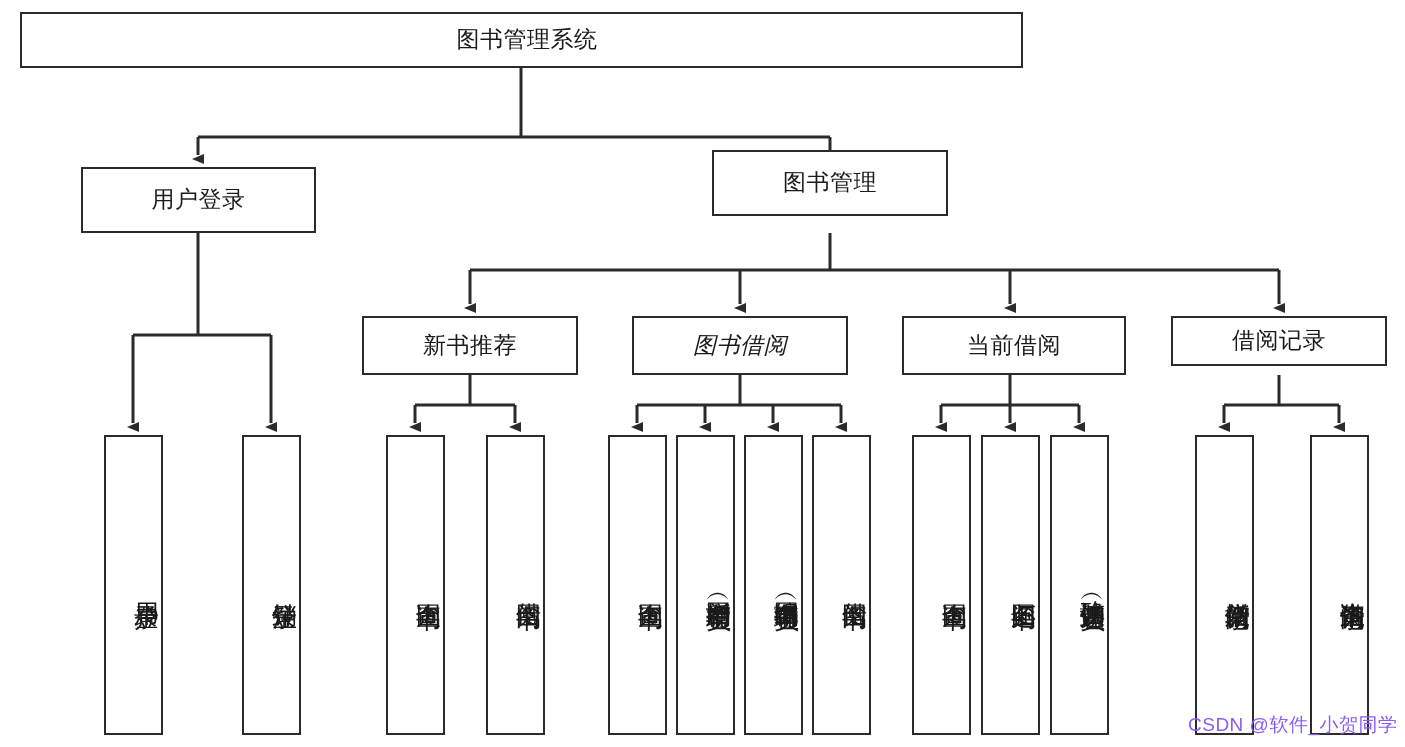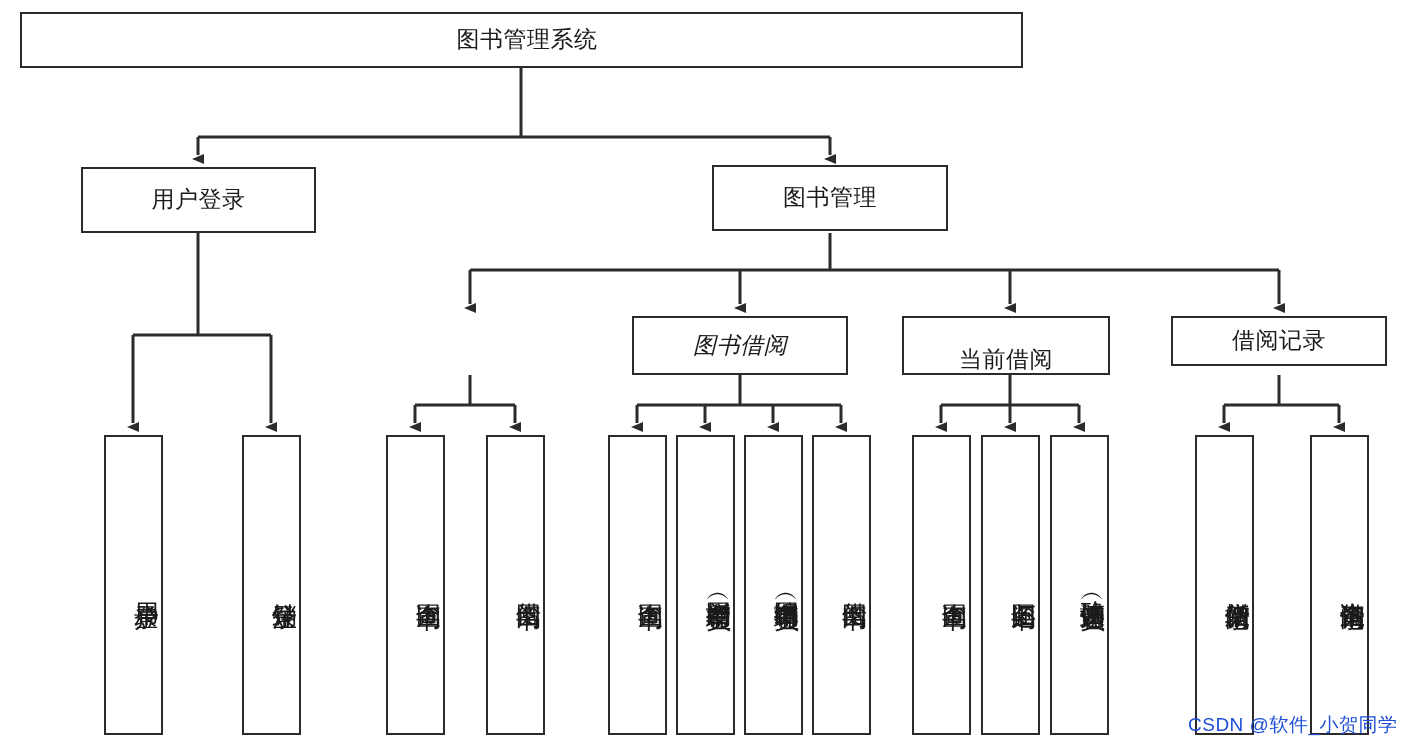--- a/index.html
+++ b/index.html
@@ -54,21 +54,21 @@
   #edges {
     position: absolute;
     left: 0;
     top: 0;
     width: 1405px;
     height: 747px;
     pointer-events: none;
   }
   .watermark {
     position: absolute;
-    color: #1d4ed8;
+    color: #8b5cf6;
     font-size: 19px;
     white-space: nowrap;
     left: 1188px;
     top: 712px;
     letter-spacing: 0.5px;
   }
 </style>
 </head>
 <body>
 
@@ -125,30 +125,33 @@
   </svg>
 
   <div class="node horiz root-node" style="left:20px; top:12px; width:1003px; height:56px;padding-left:11px;">
     <span>图书管理系统</span>
   </div>
 
   <div class="node horiz" style="left:81px; top:167px; width:235px; height:66px;">
     <span>用户登录</span>
   </div>
 
-  <div class="node horiz" style="left:712px; top:165px; width:236px; height:66px;">
+  <div class="node horiz" style="left:712px; top:150px; width:236px; height:66px;">
     <span>图书管理</span>
   </div>
 
+  <div class="node horiz" style="left:362px; top:316px; width:216px; height:59px;">
+    <span>新书推荐</span>
+  </div>
 
   <div class="node horiz" style="left:632px; top:316px; width:216px; height:59px;font-style:italic;">
     <span>图书借阅</span>
   </div>
 
-  <div class="node horiz" style="left:902px; top:316px; width:208px; height:59px;align-items:flex-end;">
+  <div class="node horiz" style="left:902px; top:316px; width:224px; height:59px;">
     <span>当前借阅</span>
   </div>
 
   <div class="node horiz" style="left:1171px; top:316px; width:216px; height:50px;">
     <span>借阅记录</span>
   </div>
 
   <div class="node vert" style="left:104px; top:435px; width:59px; height:300px;">
     <span class="vtext">用户登录</span>
   </div>

